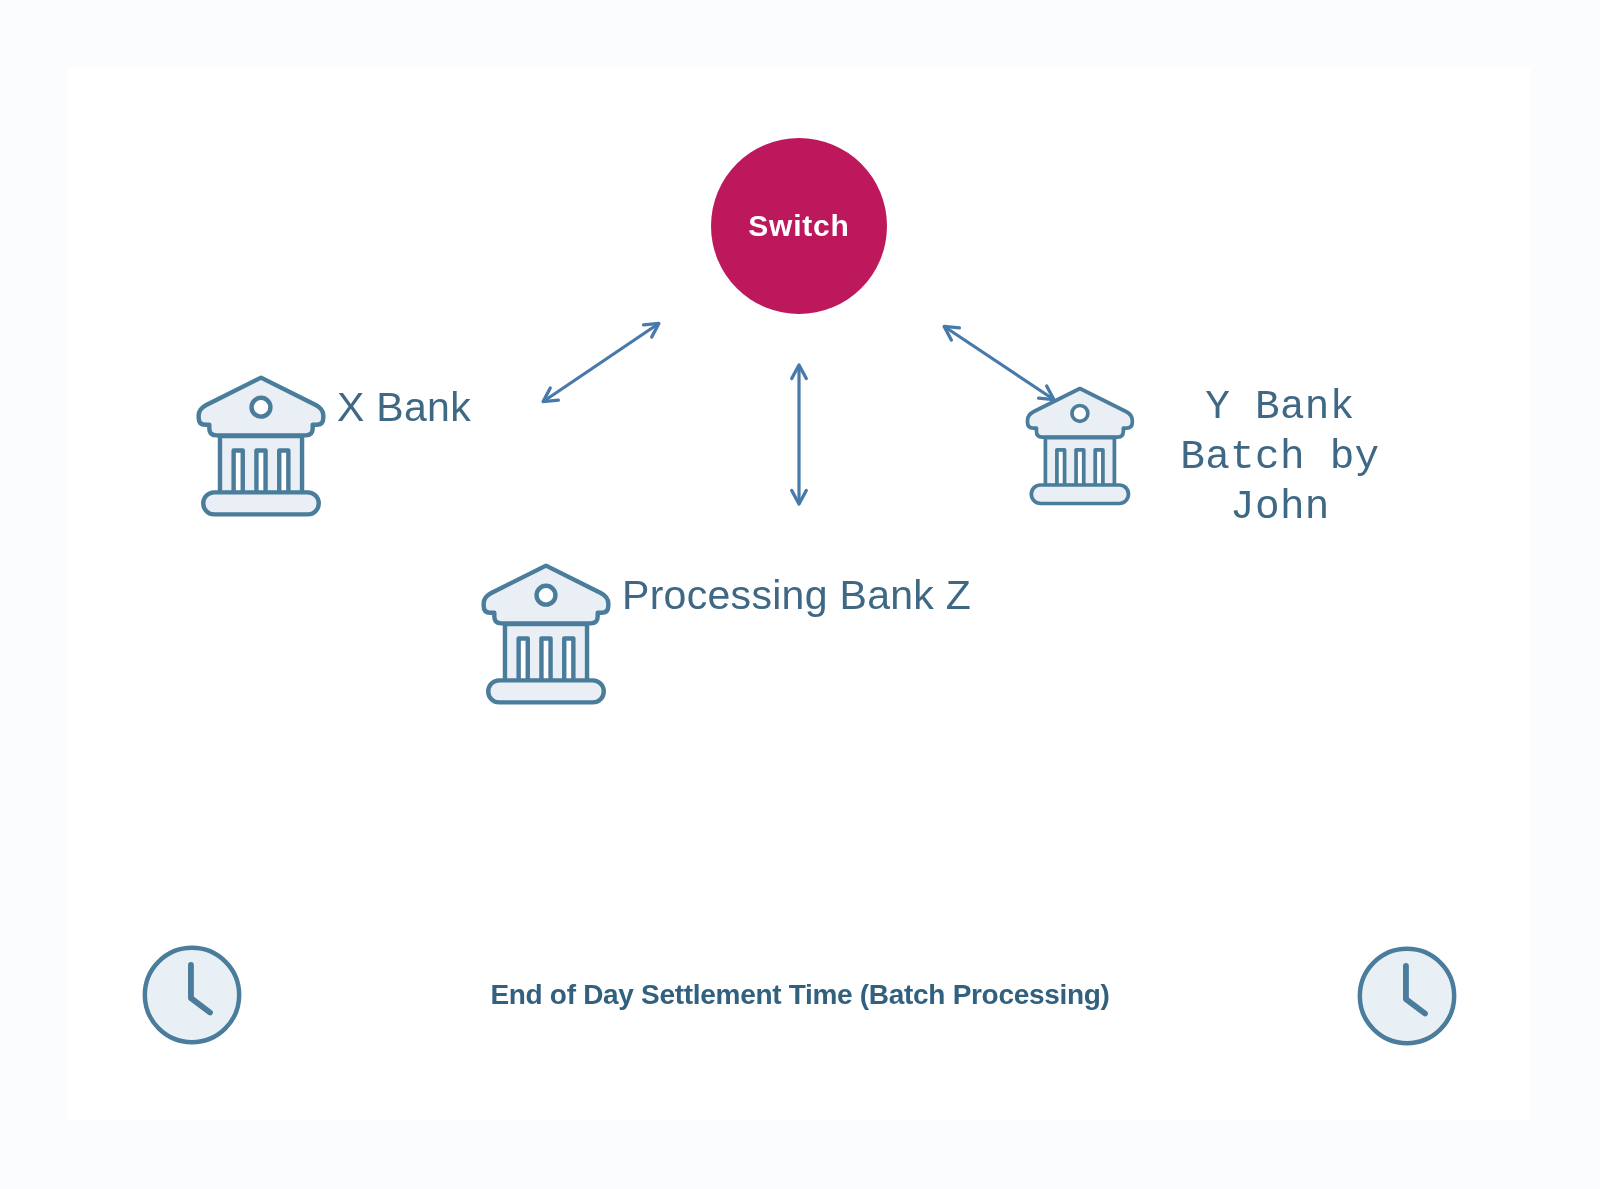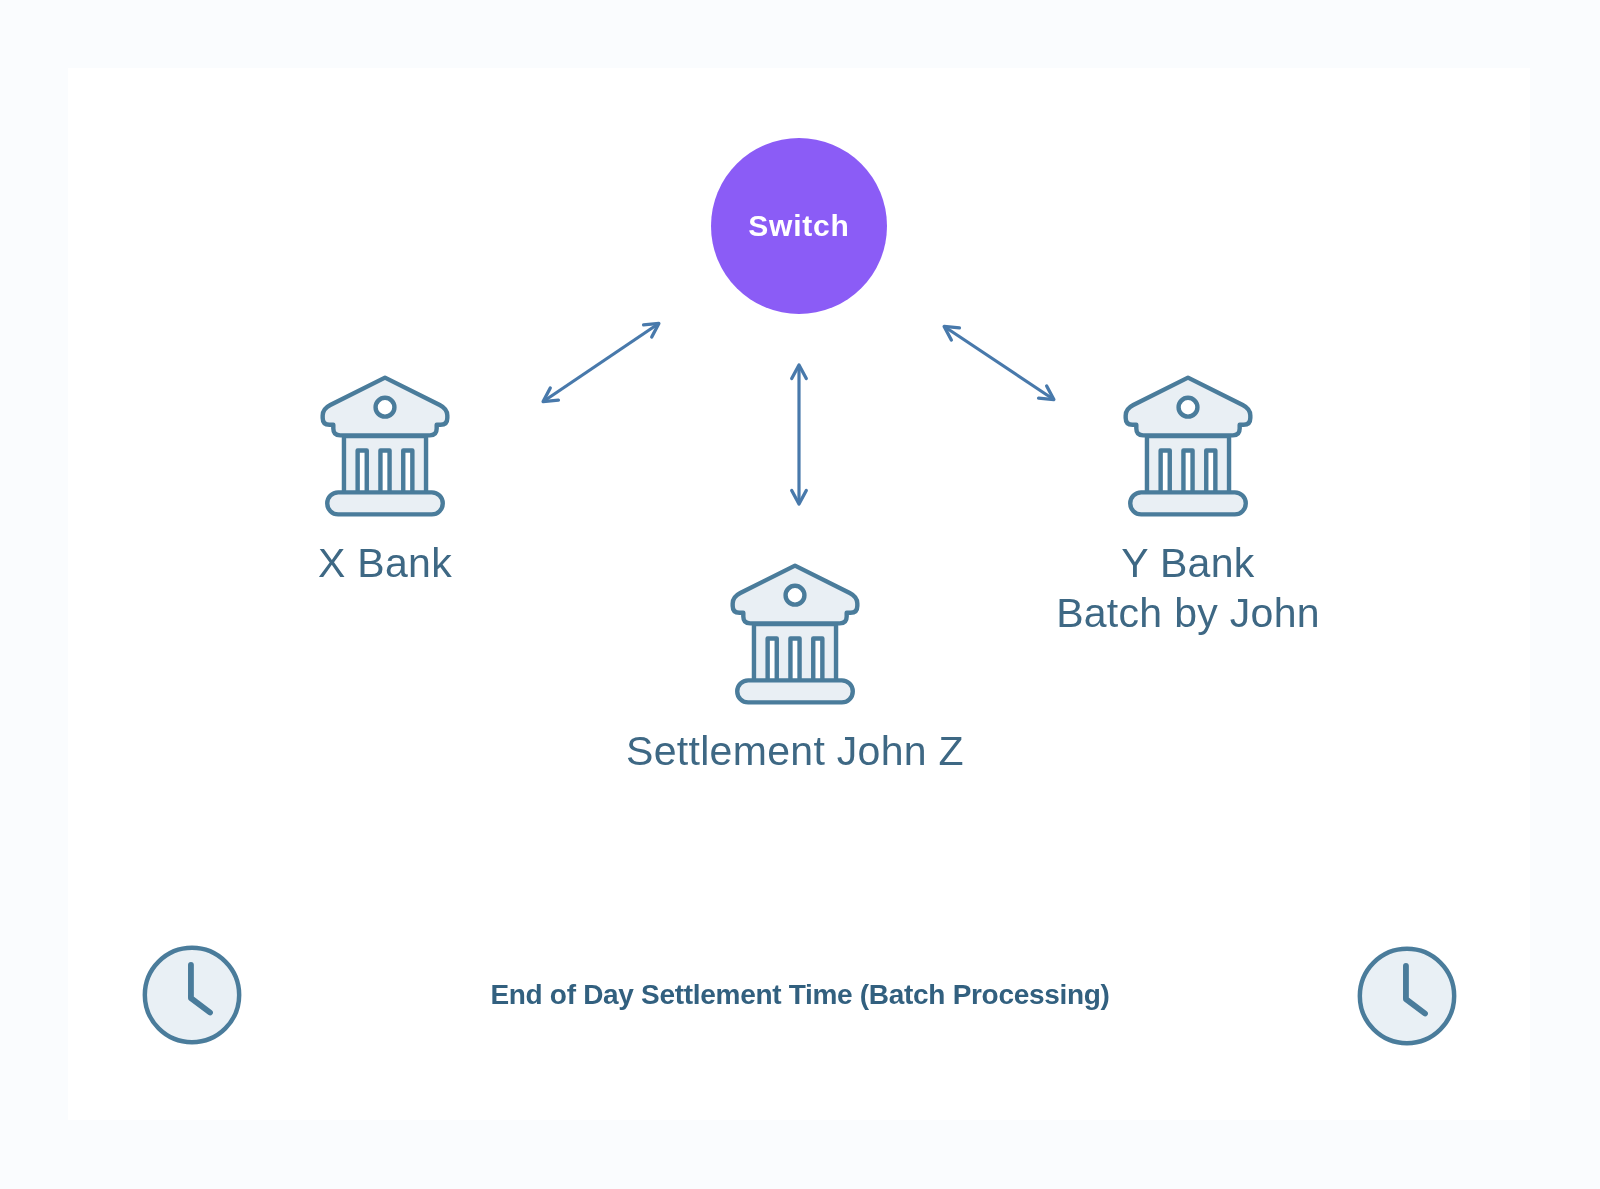--- a/index.html
+++ b/index.html
@@ -8,30 +8,30 @@
     background:#FAFCFE;
     font-family:"Liberation Sans", sans-serif;
   }
   .canvas{
     position:absolute;left:68px;top:68px;width:1462px;height:1052px;
     background:#FFFFFF;
   }
   .arrow-layer{position:absolute;left:0;top:0;width:1600px;height:1189px;pointer-events:none;}
   .switch-node{
     position:absolute;left:711px;top:138px;width:176px;height:176px;border-radius:50%;
-    background:#8b5cf6;display:flex;align-items:center;justify-content:center;
+    background:#be185d;display:flex;align-items:center;justify-content:center;
   }
   .switch-label{
     color:#FFFFFF;font-size:30px;font-weight:600;letter-spacing:0.8px;
   }
   .bank-group{
-    position:absolute;display:flex;flex-direction:column;align-items:center;gap:8px;
+    position:absolute;display:flex;flex-direction:row;
   }
   .bank-group.left{left:185px;top:372px;width:400px;}
-  .bank-group.right{left:988px;top:372px;width:400px;}
+  .bank-group.right{left:1016px;top:372px;width:400px;font-family:Liberation Mono, monospace;}
   .bank-group.center{left:470px;top:560px;width:650px;}
   .bank-icon{width:152px;height:148px;}
   .bank-caption{
     margin-top:10px;text-align:center;color:#3E6884;
     font-size:41px;line-height:50px;letter-spacing:0.3px;
   }
   .clock{position:absolute;width:106px;height:106px;}
   .clock.left{left:139px;top:942px;}
   .clock.right{left:1354px;top:943px;}
   .footer-text{
@@ -91,21 +91,21 @@
 <div class="bank-group center">
   <svg class="bank-icon" viewBox="0 0 100 96">
     <g fill="#E9EFF4" stroke="#4A7C9B" stroke-width="2.9" stroke-linejoin="round" stroke-linecap="round">
       <path d="M50,3 L86,21 Q91,23.5 91,28 L91,29.5 Q91,34 86.5,34 L84,34 L84,36.5 Q84,41 79.5,41 L20.5,41 Q16,41 16,36.5 L16,34 L13.5,34 Q9,34 9,29.5 L9,28 Q9,23.5 14,21 Z"></path>
       <circle cx="50" cy="22.5" r="6.2" fill="#FFFFFF"></circle>
       <path d="M23,41.5 H77 V79 H68 V51 H62 V79 H53 V51 H47 V79 H38 V51 H32 V79 H23 Z"></path>
       <rect x="12" y="78.5" width="76" height="14.5" rx="7.2"></rect>
     </g>
   </svg>
   <div class="bank-caption">
-    <div>Settlement John Z</div>
+    <div>Processing Bank Z</div>
   </div>
 </div>
 
 <svg class="clock left" viewBox="0 0 100 100">
   <circle cx="50" cy="50" r="44.5" fill="#E9F0F5" stroke="#4A7C9B" stroke-width="4.2"></circle>
   <polyline points="49,21.5 49,53 67,66.5" fill="none" stroke="#4A7C9B" stroke-width="5.5" stroke-linecap="round" stroke-linejoin="round"></polyline>
 </svg>
 
 <div class="footer-text">End of Day Settlement Time (Batch Processing)</div>
 

